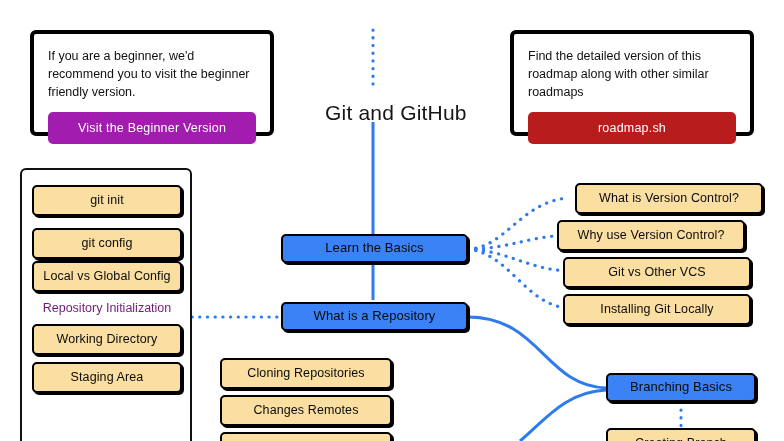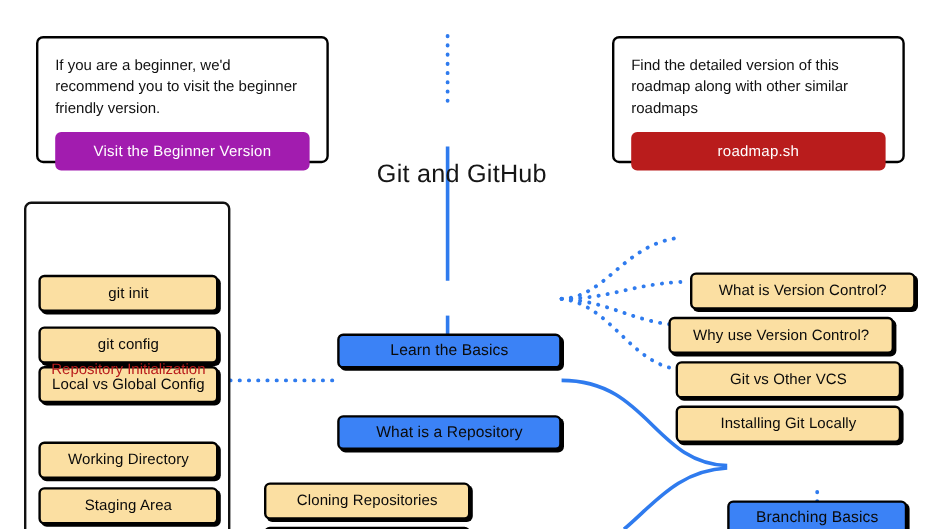--- a/index.html
+++ b/index.html
@@ -20,41 +20,40 @@
     display:flex;align-items:center;justify-content:center;
     text-align:left;
     border:2px solid #000000;
     border-radius:5px;
     box-shadow:2px 2px 0 #000000;
     font-size:12.5px;
     color:#0a0a0a;
     letter-spacing:.1px;
     line-height:1.15;
     padding:0 6px;
-    margin-top:44px;
   }
   .node.topic{background:#3b82f6;font-size:13px;}
   .node.subtopic{background:#FBDFA2;}
 
   
   .title{
     position:absolute;
     font-size:21px;
     font-weight:400;
     color:#161616;
     white-space:nowrap;
     letter-spacing:.2px;
   }
 
   
   .callout{
     position:absolute;
     box-sizing:border-box;
     background:#ffffff;
-    border:2px solid #000000;
+    border:4px solid #000000;
     border-radius:6px;
     padding:13px 14px 14px 14px;
   }
   .callout-text{
     font-size:12.5px;
     line-height:1.45;
     color:#111111;
     margin:0 0 11px 0;
   }
   .cta{
@@ -73,21 +72,21 @@
   .group-box{
     position:absolute;
     box-sizing:border-box;
     background:#ffffff;
     border:2px solid #111111;
     border-radius:6px;
   }
   .group-label{
     position:absolute;
     font-size:12.5px;
-    color:#b91c1c;
+    color:#701a75;
     text-align:center;
     white-space:nowrap;
   }
 </style>
 </head>
 <body>
 
 <div id="canvas">
 
   <svg id="edges" viewBox="0 0 784 441" xmlns="http://www.w3.org/2000/svg">
@@ -114,21 +113,21 @@
   <div class="callout" style="left:30px;top:30px;width:244px;height:106px;">
     <p class="callout-text">If you are a beginner, we'd recommend you to visit the beginner friendly version.</p>
     <div class="cta dark">Visit the Beginner Version</div>
   </div>
 
   <div class="callout" style="left:510px;top:30px;width:244px;height:106px;">
     <p class="callout-text">Find the detailed version of this roadmap along with other similar roadmaps</p>
     <div class="cta purple">roadmap.sh</div>
   </div>
 
-  <div class="title" style="left:314px;top:101px;margin-top:33px;">Git and GitHub</div>
+  <div class="title" style="left:325px;top:101px;">Git and GitHub</div>
 
   <div class="node topic" style="left:281px;top:234px;width:187px;height:29px;">Learn the Basics</div>
 
   <div class="node topic" style="left:281px;top:302px;width:187px;height:29px;">What is a Repository</div>
 
   <div class="node topic" style="left:606px;top:373px;width:150px;height:29px;">Branching Basics</div>
 
   <div class="node subtopic" style="left:575px;top:183px;width:188px;height:31px;">What is Version Control?</div>
   <div class="node subtopic" style="left:557px;top:220px;width:188px;height:31px;">Why use Version Control?</div>
   <div class="node subtopic" style="left:563px;top:257px;width:188px;height:31px;">Git vs Other VCS</div>

